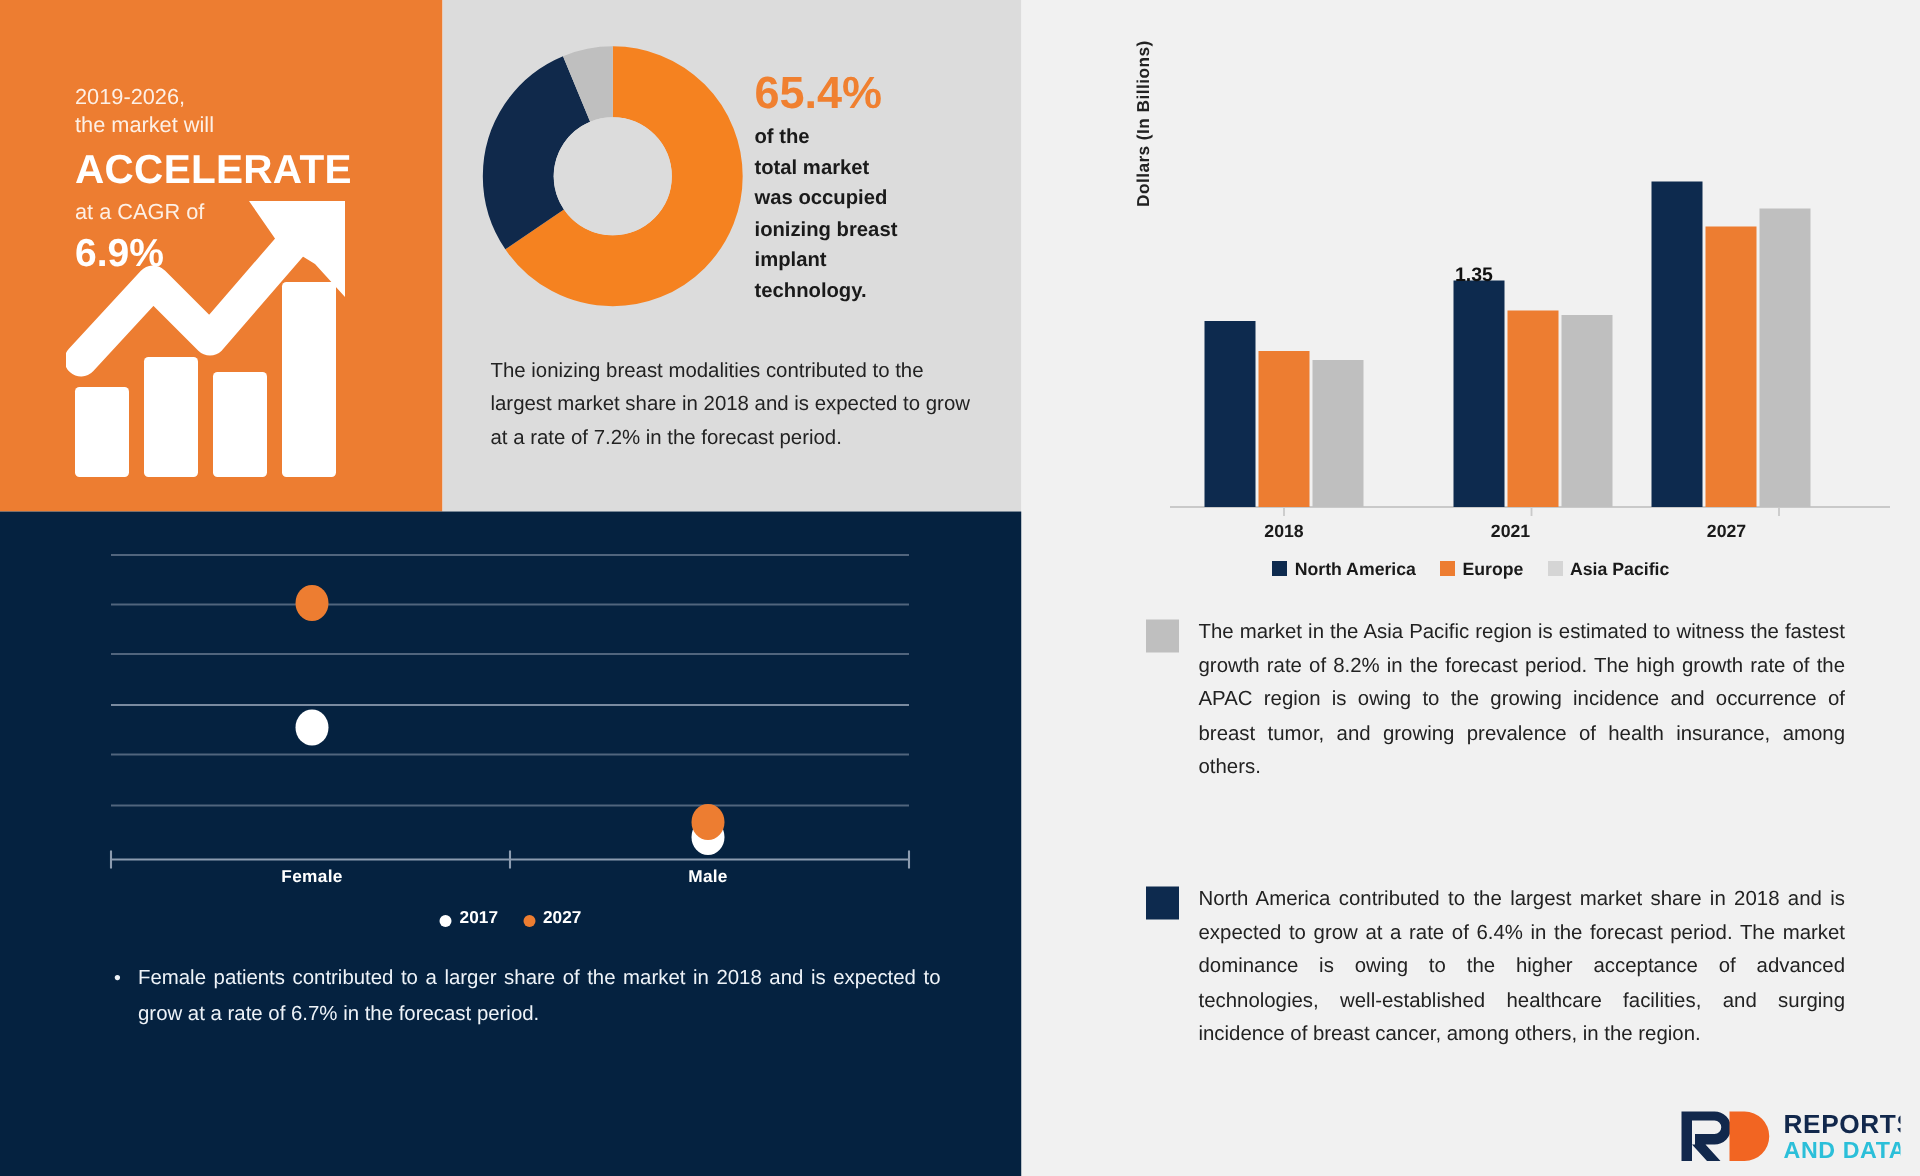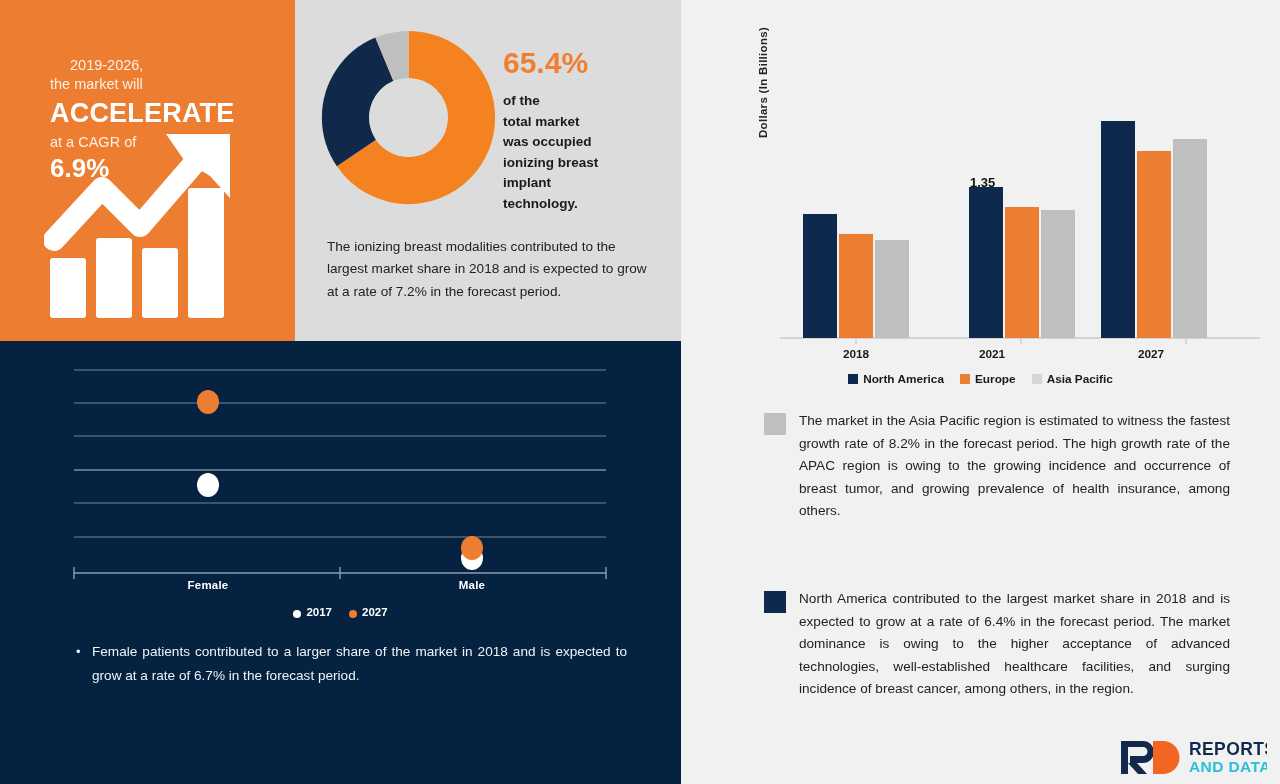--- a/index.html
+++ b/index.html
@@ -12,36 +12,36 @@
 
   
   .left-col { position: absolute; left: 0; top: 0; width: 681px; height: 784px; }
 
   
   .orange-panel {
     position: absolute; left: 0; top: 0; width: 295px; height: 341px;
     background: #ED7D31; overflow: hidden;
   }
   .accel-text { position: absolute; left: 50px; top: 56px; color: #ffffff; }
-  .accel-l1 { font-size: 14.5px; line-height: 19px; color: #fdf0e6; margin-left: 20px; }
+  .accel-l1 { font-size: 14.5px; line-height: 19px; color: #fdf0e6; }
   .accel-l2 { font-size: 14.5px; line-height: 19px; color: #fdf0e6; }
   .accel-big { font-size: 27px; font-weight: bold; letter-spacing: .2px; line-height: 34px; margin-top: 2px; }
   .accel-l3 { font-size: 14.5px; line-height: 20px; color: #fdf0e6; margin-top: 2px; }
   .accel-pct { font-size: 26px; font-weight: bold; line-height: 32px; }
   .growth-svg { position: absolute; left: 44px; top: 130px; }
 
   
   .gray-panel {
     position: absolute; left: 295px; top: 0; width: 386px; height: 341px;
     background: #DCDCDC;
   }
   .donut-wrap { position: absolute; left: 26px; top: 30px; width: 175px; height: 175px; }
   .donut-stat { position: absolute; left: 208px; top: 45px; width: 165px; }
   .stat-pct { font-size: 30px; font-weight: bold; color: #F08030; line-height: 36px; }
-  .stat-lines { font-size: 13.5px; font-weight: bold; color: #1a1a1a; line-height: 20.5px; margin-top: 10px; }
+  .stat-lines { font-size: 13.5px; font-weight: bold; color: #1a1a1a; line-height: 20.5px; margin-top: 0; }
   .gray-para {
     position: absolute; left: 32px; top: 236px; width: 320px;
     font-size: 13.6px; line-height: 22.4px; color: #222222;
   }
 
   
   .navy-panel {
     position: absolute; left: 0; top: 341px; width: 681px; height: 443px;
     background: #052240;
   }
@@ -211,21 +211,21 @@
 
       <rect x="420" y="16" width="34" height="217" fill="#0D2A4E"></rect>
       <rect x="456" y="46" width="34" height="187" fill="#ED7D31"></rect>
       <rect x="492" y="34" width="34" height="199" fill="#BFBFBF"></rect>
     </svg>
 
     <div style="position:absolute; left:289px; top:175px; font-size:13px; font-weight:bold; color:#111;">1.35</div>
 
     <div style="position:absolute; left:175px; top:347px; transform:translateX(-50%);
                 font-size:11.8px; font-weight:bold; color:#1a1a1a;">2018</div>
-    <div style="position:absolute; left:311px; top:347px; transform:translateX(-50%);
+    <div style="position:absolute; left:326px; top:347px; transform:translateX(-50%);
                 font-size:11.8px; font-weight:bold; color:#1a1a1a;">2021</div>
     <div style="position:absolute; left:470px; top:347px; transform:translateX(-50%);
                 font-size:11.8px; font-weight:bold; color:#1a1a1a;">2027</div>
 
     <div class="bar-legend">
       <div class="bl-item">
         <span class="bl-swatch" style="background:#0D2A4E;"></span>
         <span class="bl-label">North America</span>
       </div>
       <div class="bl-item">

